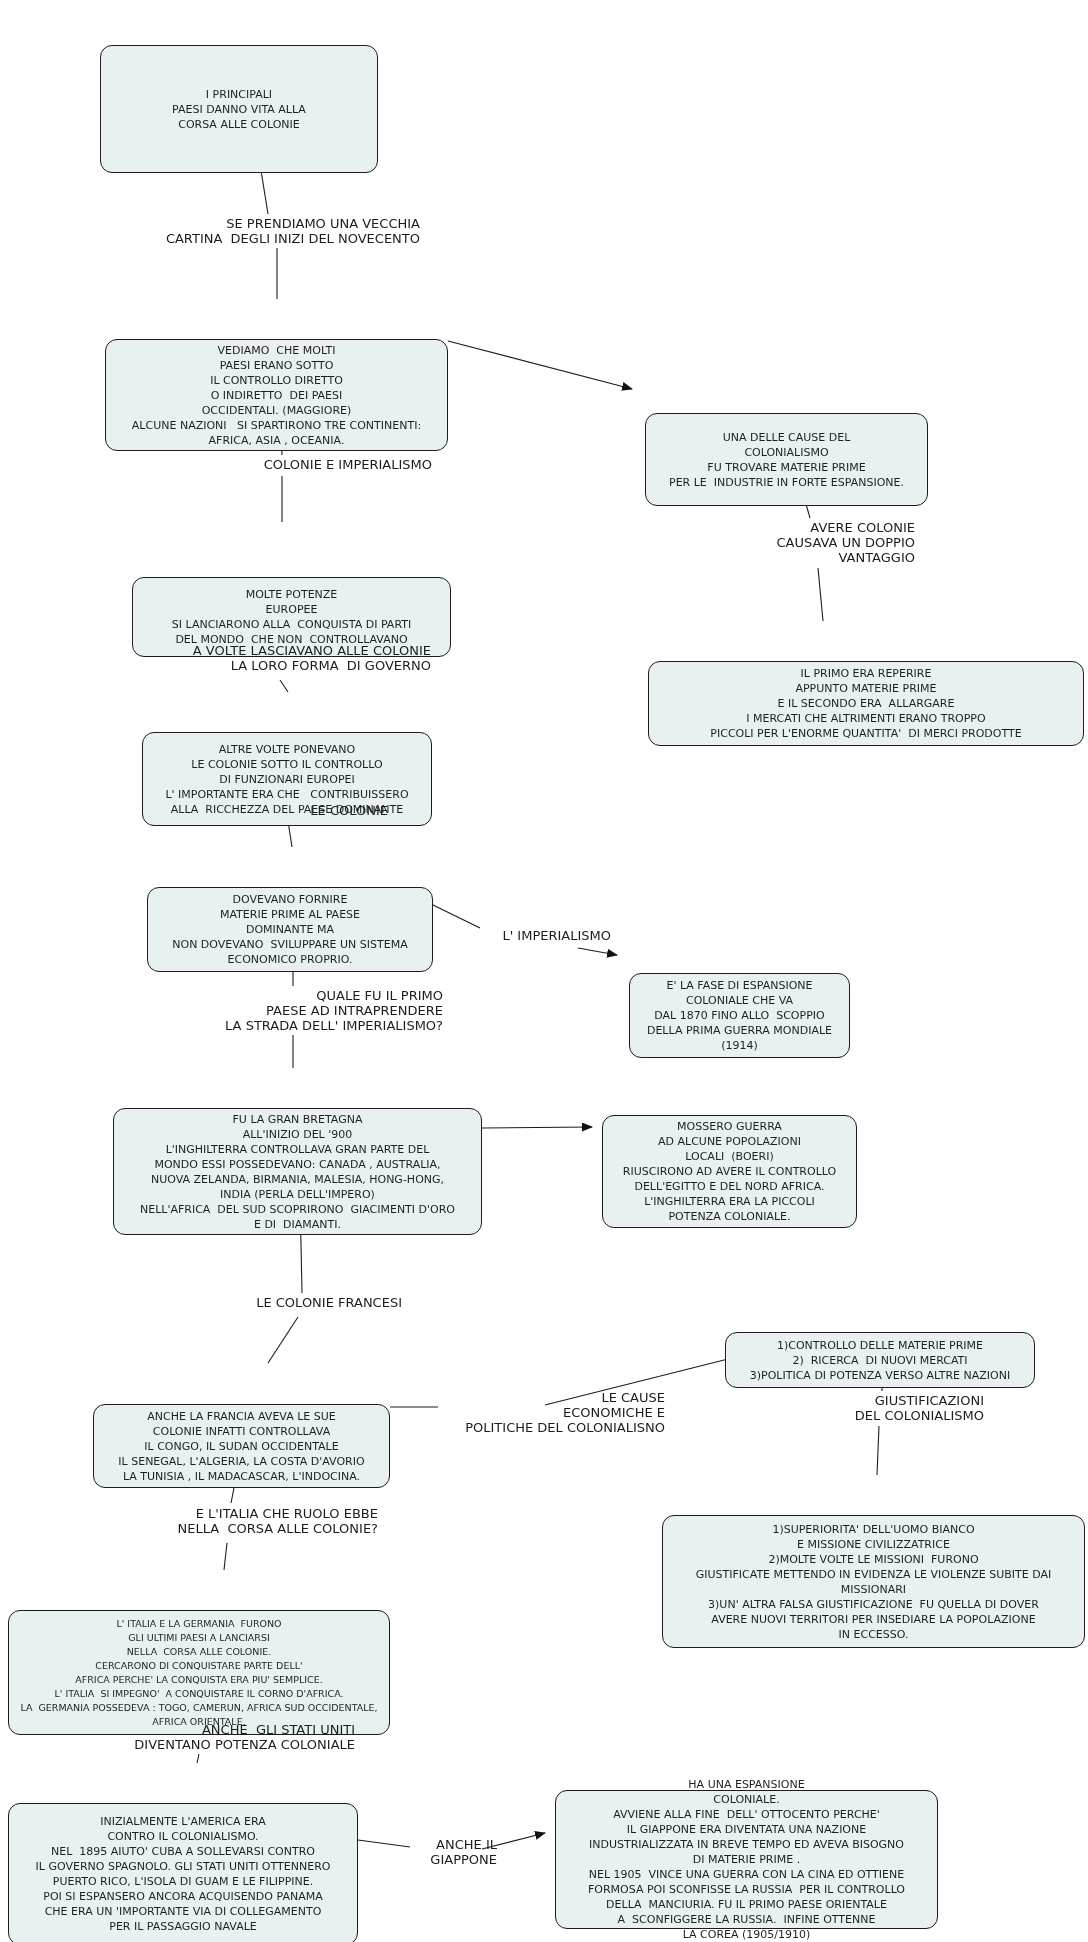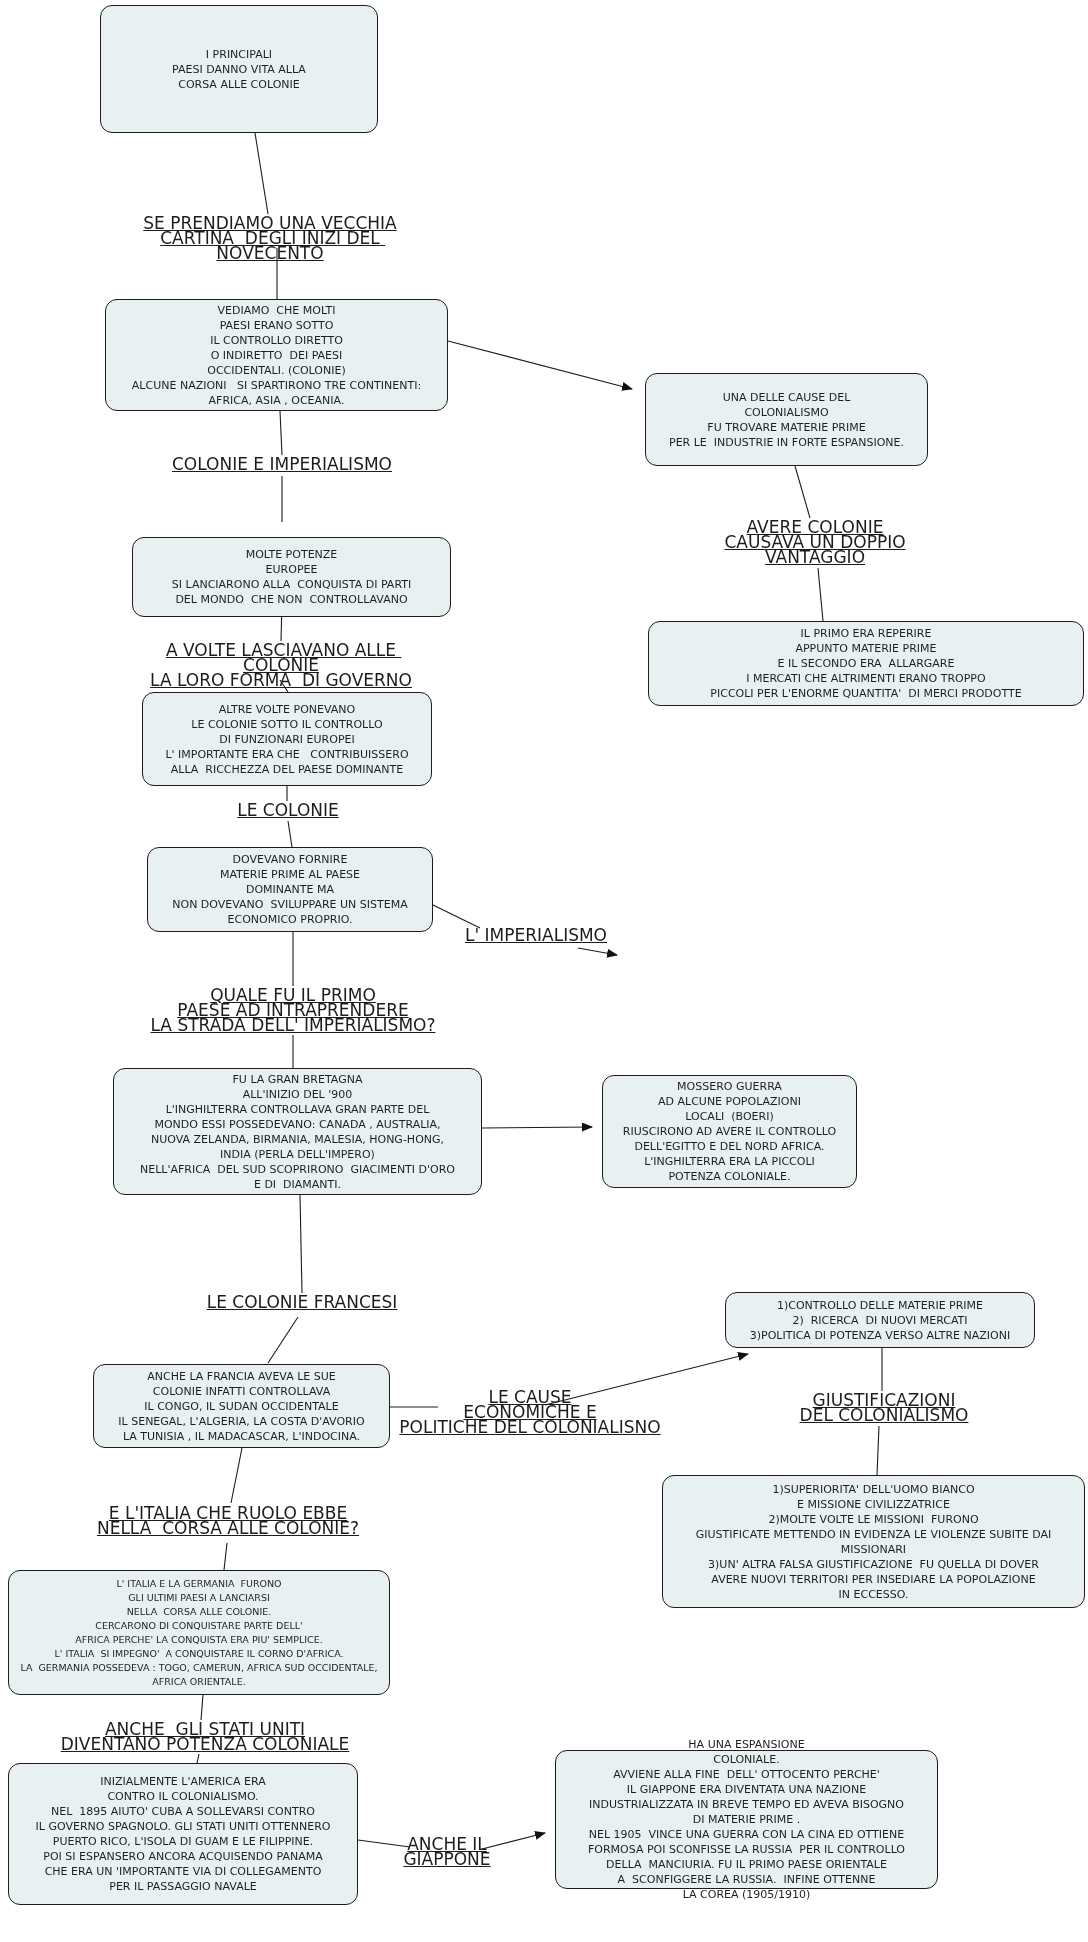--- a/index.html
+++ b/index.html
@@ -27,33 +27,33 @@
     justify-content: center;
     text-align: center;
     white-space: pre-wrap;
     background: var(--node-fill, #e9f0f2);
     border: 1.4px solid var(--node-border, #1c1c1c);
     border-radius: 12px;
     color: #1f1f1f;
     font-size: 11px;
     line-height: 15px;
     padding: 2px 10px;
+    margin-top: 40px;
   }
   .node.small-text {
     font-size: 9.5px;
     line-height: 14px;
   }
   .edge-label {
     position: absolute;
-    text-align: center;
+    text-align: right;
     white-space: pre-wrap;
     color: #1c1c1c;
-    font-size: 17px;
+    font-size: 13px;
     line-height: 15px;
-    text-decoration: underline;
   }
   .edge { stroke: var(--line-color, #1c1c1c); stroke-width: 1.1; fill: none; }
 </style>
 </head>
 <body>
 
 <div id="map-canvas">
 
   <svg id="edge-layer" viewBox="0 0 1088 1942" xmlns="http://www.w3.org/2000/svg">
     <defs>
@@ -92,21 +92,21 @@
   </svg>
 
   <div class="node" style="left:100px;top:5px;width:278px;height:128px">I PRINCIPALI
 PAESI DANNO VITA ALLA
 CORSA ALLE COLONIE</div>
 
   <div class="node" style="left:105px;top:299px;width:343px;height:112px">VEDIAMO  CHE MOLTI
 PAESI ERANO SOTTO
 IL CONTROLLO DIRETTO
 O INDIRETTO  DEI PAESI
-OCCIDENTALI. (COLONIE)
+OCCIDENTALI. (MAGGIORE)
 ALCUNE NAZIONI   SI SPARTIRONO TRE CONTINENTI:
 AFRICA, ASIA , OCEANIA.</div>
 
   <div class="node" style="left:645px;top:373px;width:283px;height:93px">UNA DELLE CAUSE DEL
 COLONIALISMO
 FU TROVARE MATERIE PRIME
 PER LE  INDUSTRIE IN FORTE ESPANSIONE.</div>
 
   <div class="node" style="left:132px;top:537px;width:319px;height:80px">MOLTE POTENZE
 EUROPEE
@@ -124,20 +124,25 @@
 DI FUNZIONARI EUROPEI
 L' IMPORTANTE ERA CHE   CONTRIBUISSERO
 ALLA  RICCHEZZA DEL PAESE DOMINANTE</div>
 
   <div class="node" style="left:147px;top:847px;width:286px;height:85px">DOVEVANO FORNIRE
 MATERIE PRIME AL PAESE
 DOMINANTE MA
 NON DOVEVANO  SVILUPPARE UN SISTEMA
 ECONOMICO PROPRIO.</div>
 
+  <div class="node" style="left:629px;top:933px;width:221px;height:85px">E' LA FASE DI ESPANSIONE
+COLONIALE CHE VA
+DAL 1870 FINO ALLO  SCOPPIO
+DELLA PRIMA GUERRA MONDIALE
+(1914)</div>
 
   <div class="node" style="left:113px;top:1068px;width:369px;height:127px">FU LA GRAN BRETAGNA
 ALL'INIZIO DEL '900
 L'INGHILTERRA CONTROLLAVA GRAN PARTE DEL
 MONDO ESSI POSSEDEVANO: CANADA , AUSTRALIA,
 NUOVA ZELANDA, BIRMANIA, MALESIA, HONG-HONG,
 INDIA (PERLA DELL'IMPERO)
 NELL'AFRICA  DEL SUD SCOPRIRONO  GIACIMENTI D'ORO
 E DI  DIAMANTI.</div>
 

